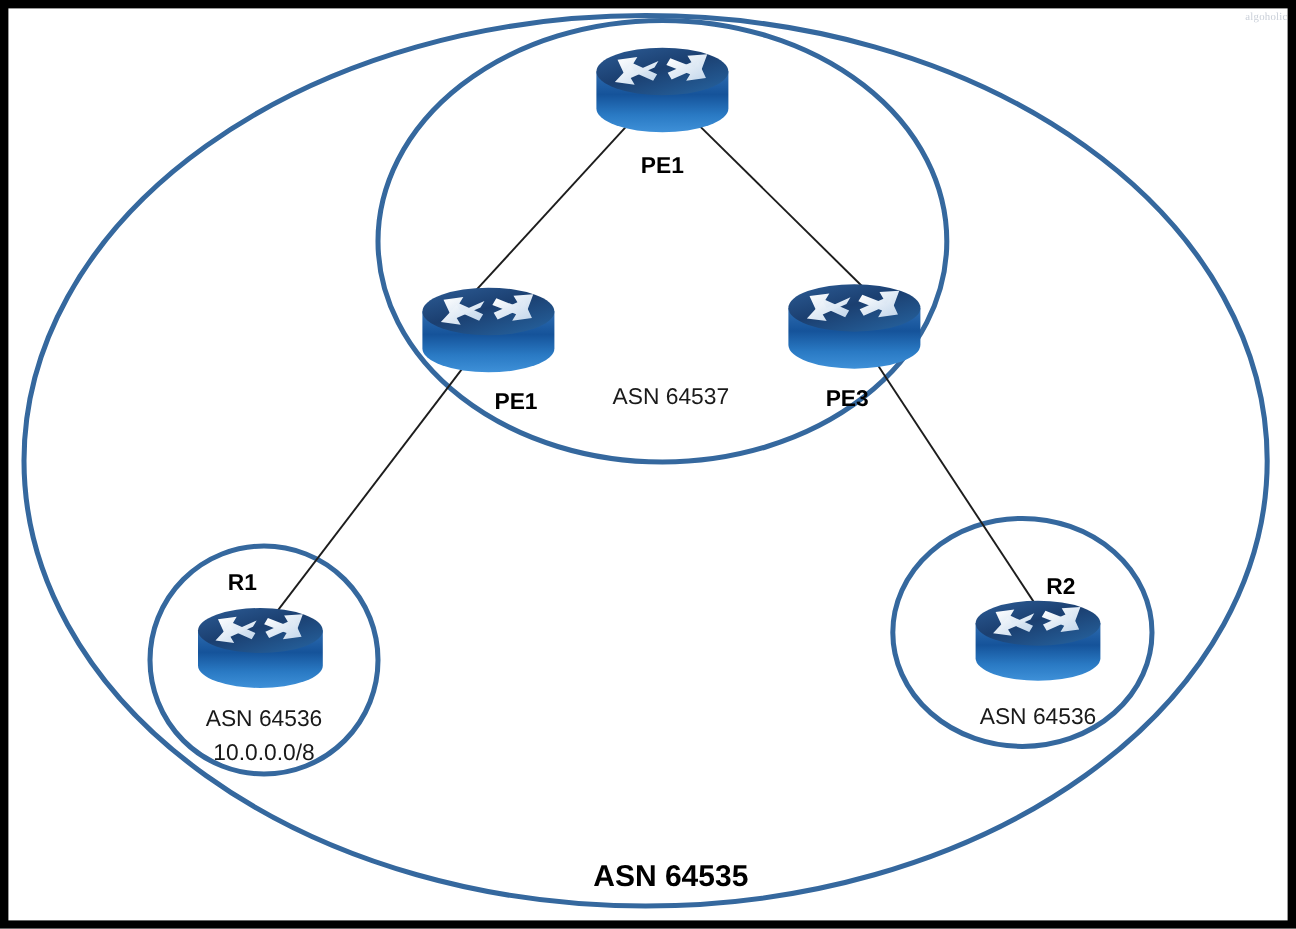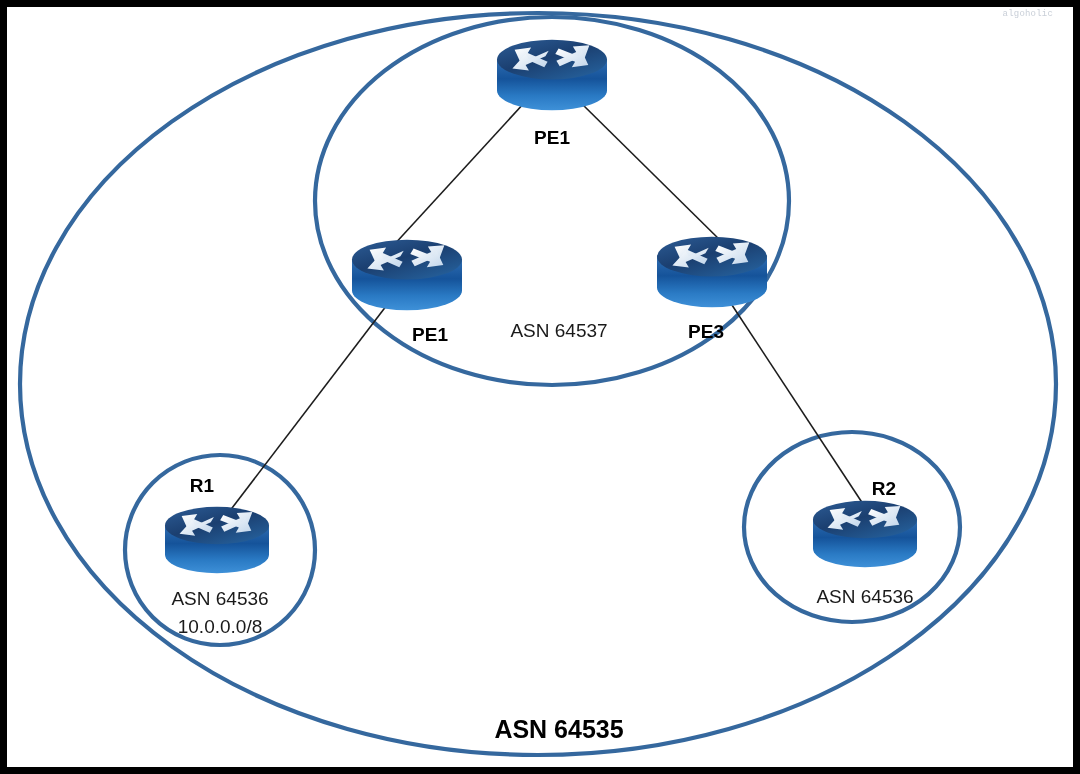--- a/index.html
+++ b/index.html
@@ -26,22 +26,22 @@
     position: absolute;
     left: 0;
     top: 0;
     width: 1066px;
     height: 760px;
     display: block;
   }
   .watermark {
     position: absolute;
     top: 2px;
-    right: 20px;
-    font-family: Liberation Mono, monospace;
+    right: 0;
+    font-family: Liberation Serif, serif;
     font-size: 9px;
     color: #c9cfd8;
     letter-spacing: 0.2px;
     user-select: none;
   }
   text {
     font-family: "Liberation Sans", sans-serif;
   }
   .node-label {
     font-size: 19px;

